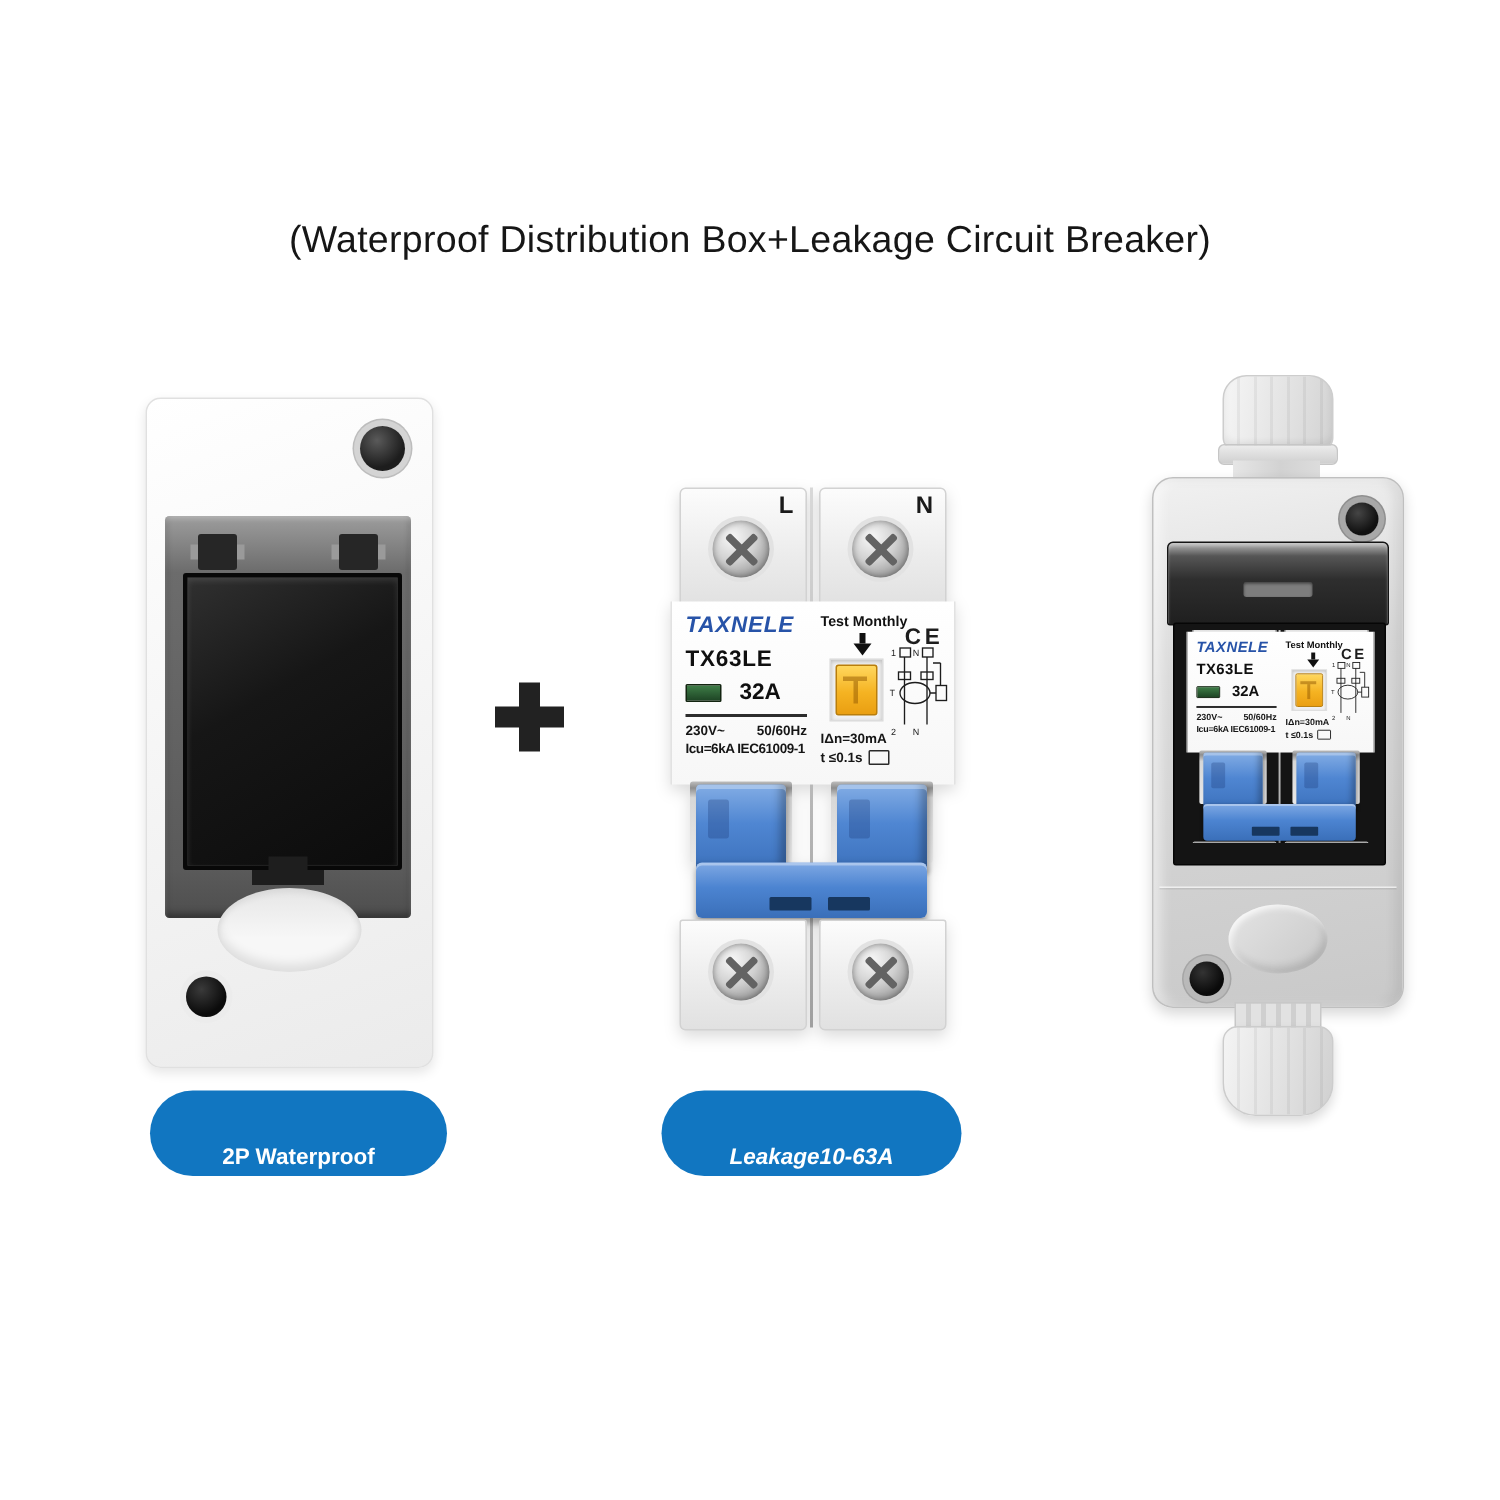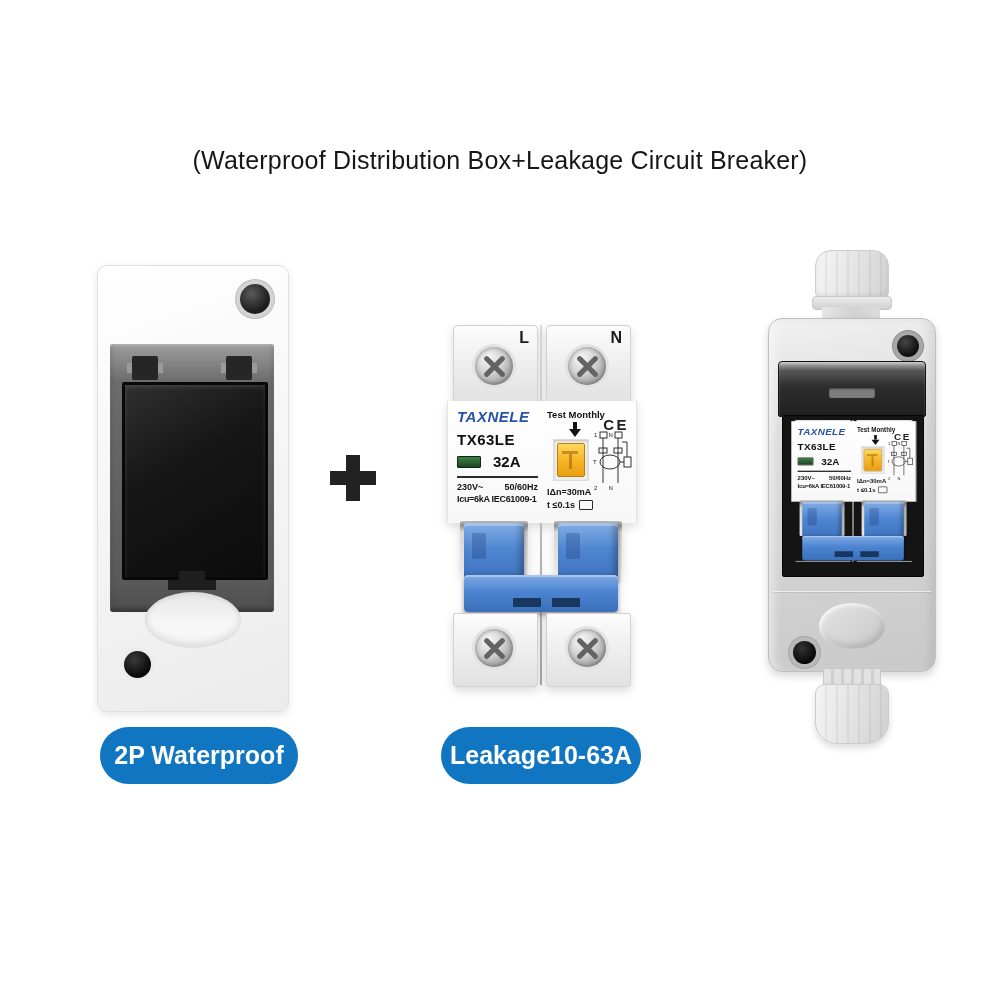--- a/index.html
+++ b/index.html
@@ -148,24 +148,24 @@
         box-shadow:0 0 0 4px #b9b9b9,0 0 0 5px #a5a5a5;}
   .g-neck2{position:absolute;left:58px;top:418px;width:56px;height:18px;
         background:repeating-linear-gradient(90deg,#e2e2e2 0 7px,#cfcfcf 7px 10px);border:1px solid #c8c8c8;}
   .g-cap2{position:absolute;left:50px;top:434px;width:72px;height:58px;border-radius:10px 10px 22px 22px;
         background:linear-gradient(100deg,#f4f4f4,#dcdcdc 70%,#d0d0d0),
                    repeating-linear-gradient(90deg,transparent 0 9px,rgba(0,0,0,.05) 9px 11px);
         background-blend-mode:multiply;border:1px solid #cccccc;box-shadow:0 4px 7px rgba(0,0,0,.14);}
 
   
   .pill{position:absolute;top:727px;height:57px;border-radius:29px;background:#1176c1;
-        color:#fff;font-weight:bold;font-size:25px;line-height:25px;text-align:center;
-        display:flex;flex-direction:column;justify-content:center;}
+        color:#fff;font-weight:bold;font-size:15px;line-height:25px;text-align:center;
+        display:flex;flex-direction:column;justify-content:flex-end;}
   .pill-left{left:100px;width:198px;}
-  .pill-mid{left:441px;width:200px;}
+  .pill-mid{left:441px;width:200px;font-style:italic;}
 </style>
 </head>
 <body>
 
 <div id="stage">
 
   <div class="title">(Waterproof  Distribution Box+Leakage Circuit Breaker)</div>
 
   <div class="wbox">
     <div class="wbox-knob"></div>

